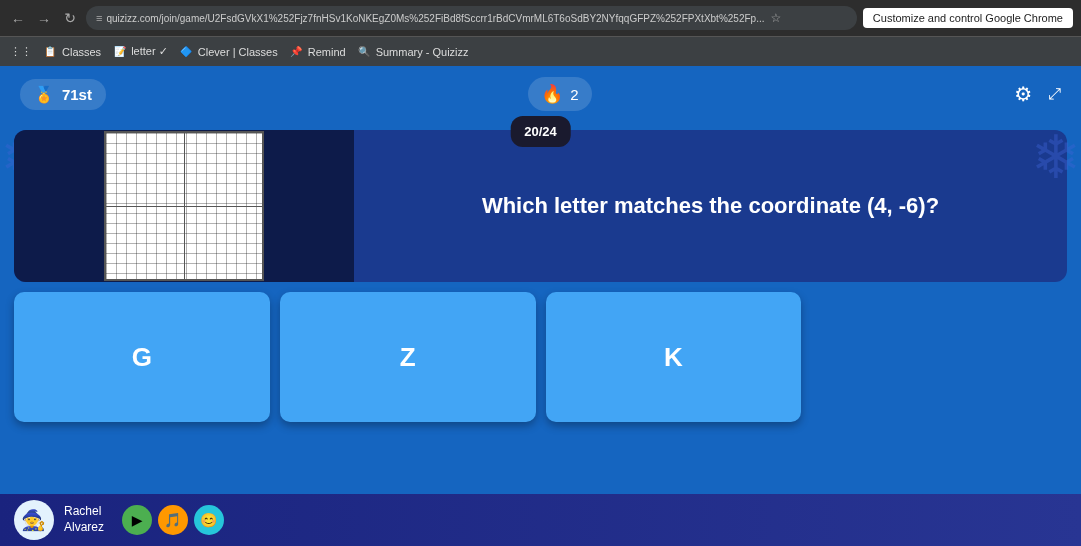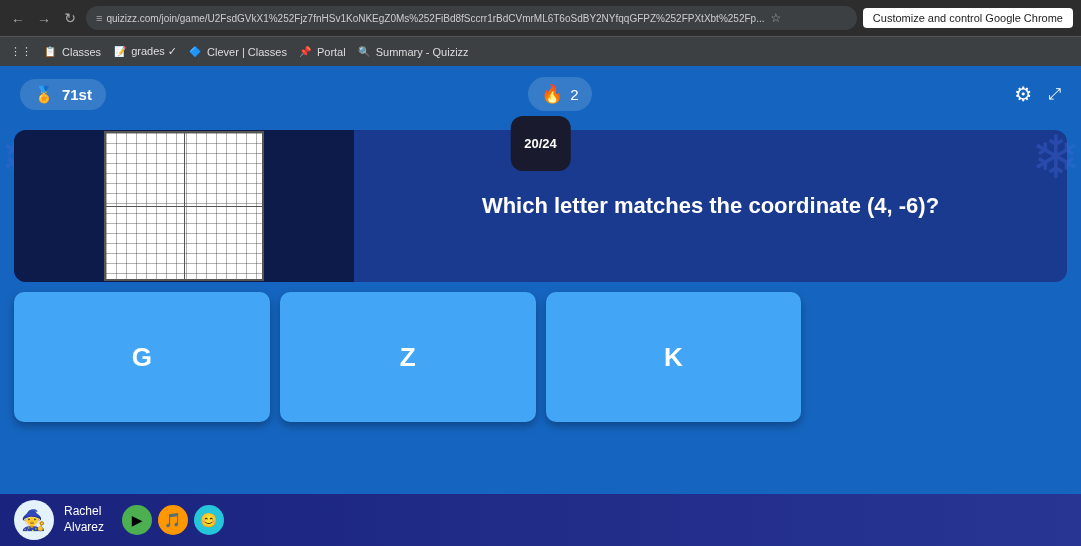--- a/index.html
+++ b/index.html
@@ -163,21 +163,21 @@
 
     
     .progress-badge {
       position: absolute;
       top: 50px;
       left: 50%;
       transform: translateX(-50%);
       background: #1a1a2e;
       color: white;
       border-radius: 12px;
-      padding: 20px 14px;
+      padding: 8px 14px;
       font-size: 13px;
       font-weight: bold;
       z-index: 10;
     }
 
     
     .quiz-main {
       display: flex;
       align-items: stretch;
       margin: 8px 14px 8px 14px;
@@ -352,29 +352,29 @@
   <div class="bookmarks-bar">
     <div class="bookmark-item">
       <span>⋮⋮</span>
     </div>
     <div class="bookmark-item">
       <span class="bookmark-icon">📋</span>
       <span>Classes</span>
     </div>
     <div class="bookmark-item">
       <span class="bookmark-icon">📝</span>
-      <span>grades ✓</span>
+      <span>letter ✓</span>
     </div>
     <div class="bookmark-item">
       <span class="bookmark-icon">🔷</span>
       <span>Clever | Classes</span>
     </div>
     <div class="bookmark-item">
       <span class="bookmark-icon">📌</span>
-      <span>Portal</span>
+      <span>Remind</span>
     </div>
     <div class="bookmark-item">
       <span class="bookmark-icon">🔍</span>
       <span>Summary - Quizizz</span>
     </div>
   </div>
 </div>
 
 <div class="quizizz-app">
 

